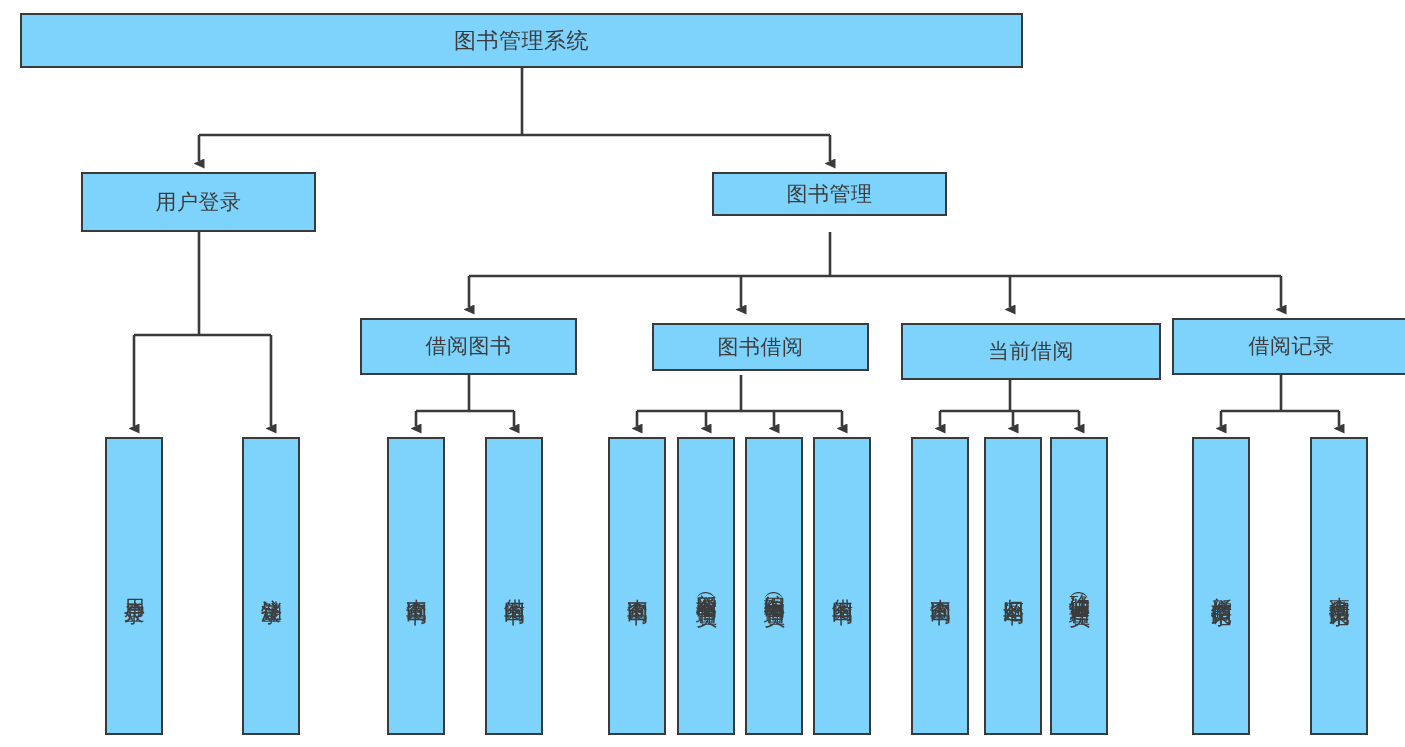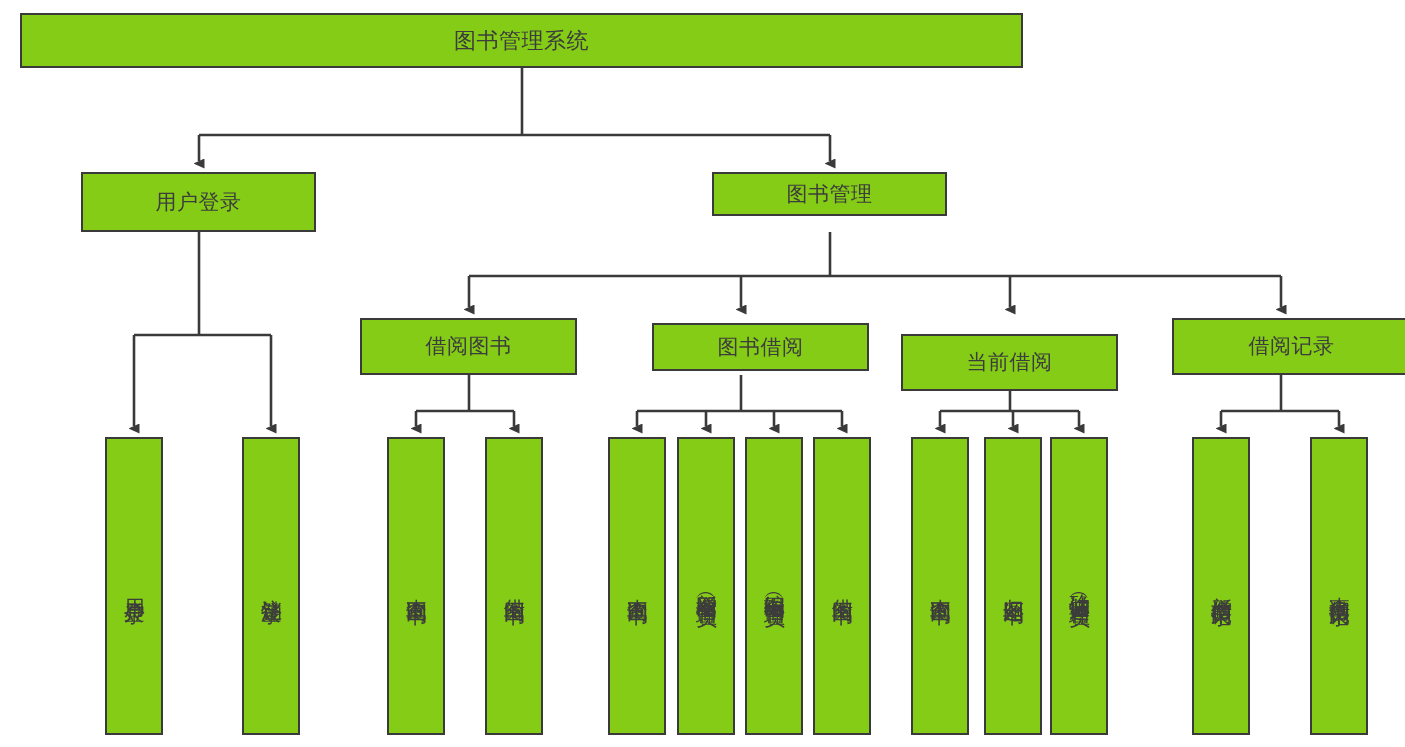--- a/index.html
+++ b/index.html
@@ -22,21 +22,21 @@
     position: absolute;
     left: 0;
     top: 0;
     width: 1405px;
     height: 747px;
     pointer-events: none;
   }
   .node {
     position: absolute;
     box-sizing: border-box;
-    background: #84cc16;
+    background: #7dd3fc;
     border: 2px solid #3a3a3a;
     display: flex;
     align-items: center;
     justify-content: center;
     color: #3c3c3c;
     z-index: 2;
   }
   .node .lbl {
     display: block;
     line-height: 1.18;
@@ -133,21 +133,21 @@
       </div>
       <div class="node h" style="left: 712px; top: 172px; width: 235px; height: 44px;">
         <span class="lbl">图书管理</span>
       </div>
       <div class="node h" style="left: 360px; top: 318px; width: 217px; height: 57px;">
         <span class="lbl">借阅图书</span>
       </div>
       <div class="node h" style="left: 632px; top: 323px; width: 217px; height: 48px; margin-left: 20px;">
         <span class="lbl">图书借阅</span>
       </div>
-      <div class="node h" style="left: 901px; top: 334px; width: 217px; height: 57px;">
+      <div class="node h" style="left: 901px; top: 323px; width: 260px; height: 57px;">
         <span class="lbl">当前借阅</span>
       </div>
       <div class="node h" style="left: 1172px; top: 318px; width: 239px; height: 57px;">
         <span class="lbl">借阅记录</span>
       </div>
       <div class="node v" style="left: 105px; top: 437px; width: 58px; height: 298px;">
         <span class="lbl">用户登录</span>
       </div>
       <div class="node v" style="left: 242px; top: 437px; width: 58px; height: 298px;">
         <span class="lbl">注销登录</span>

